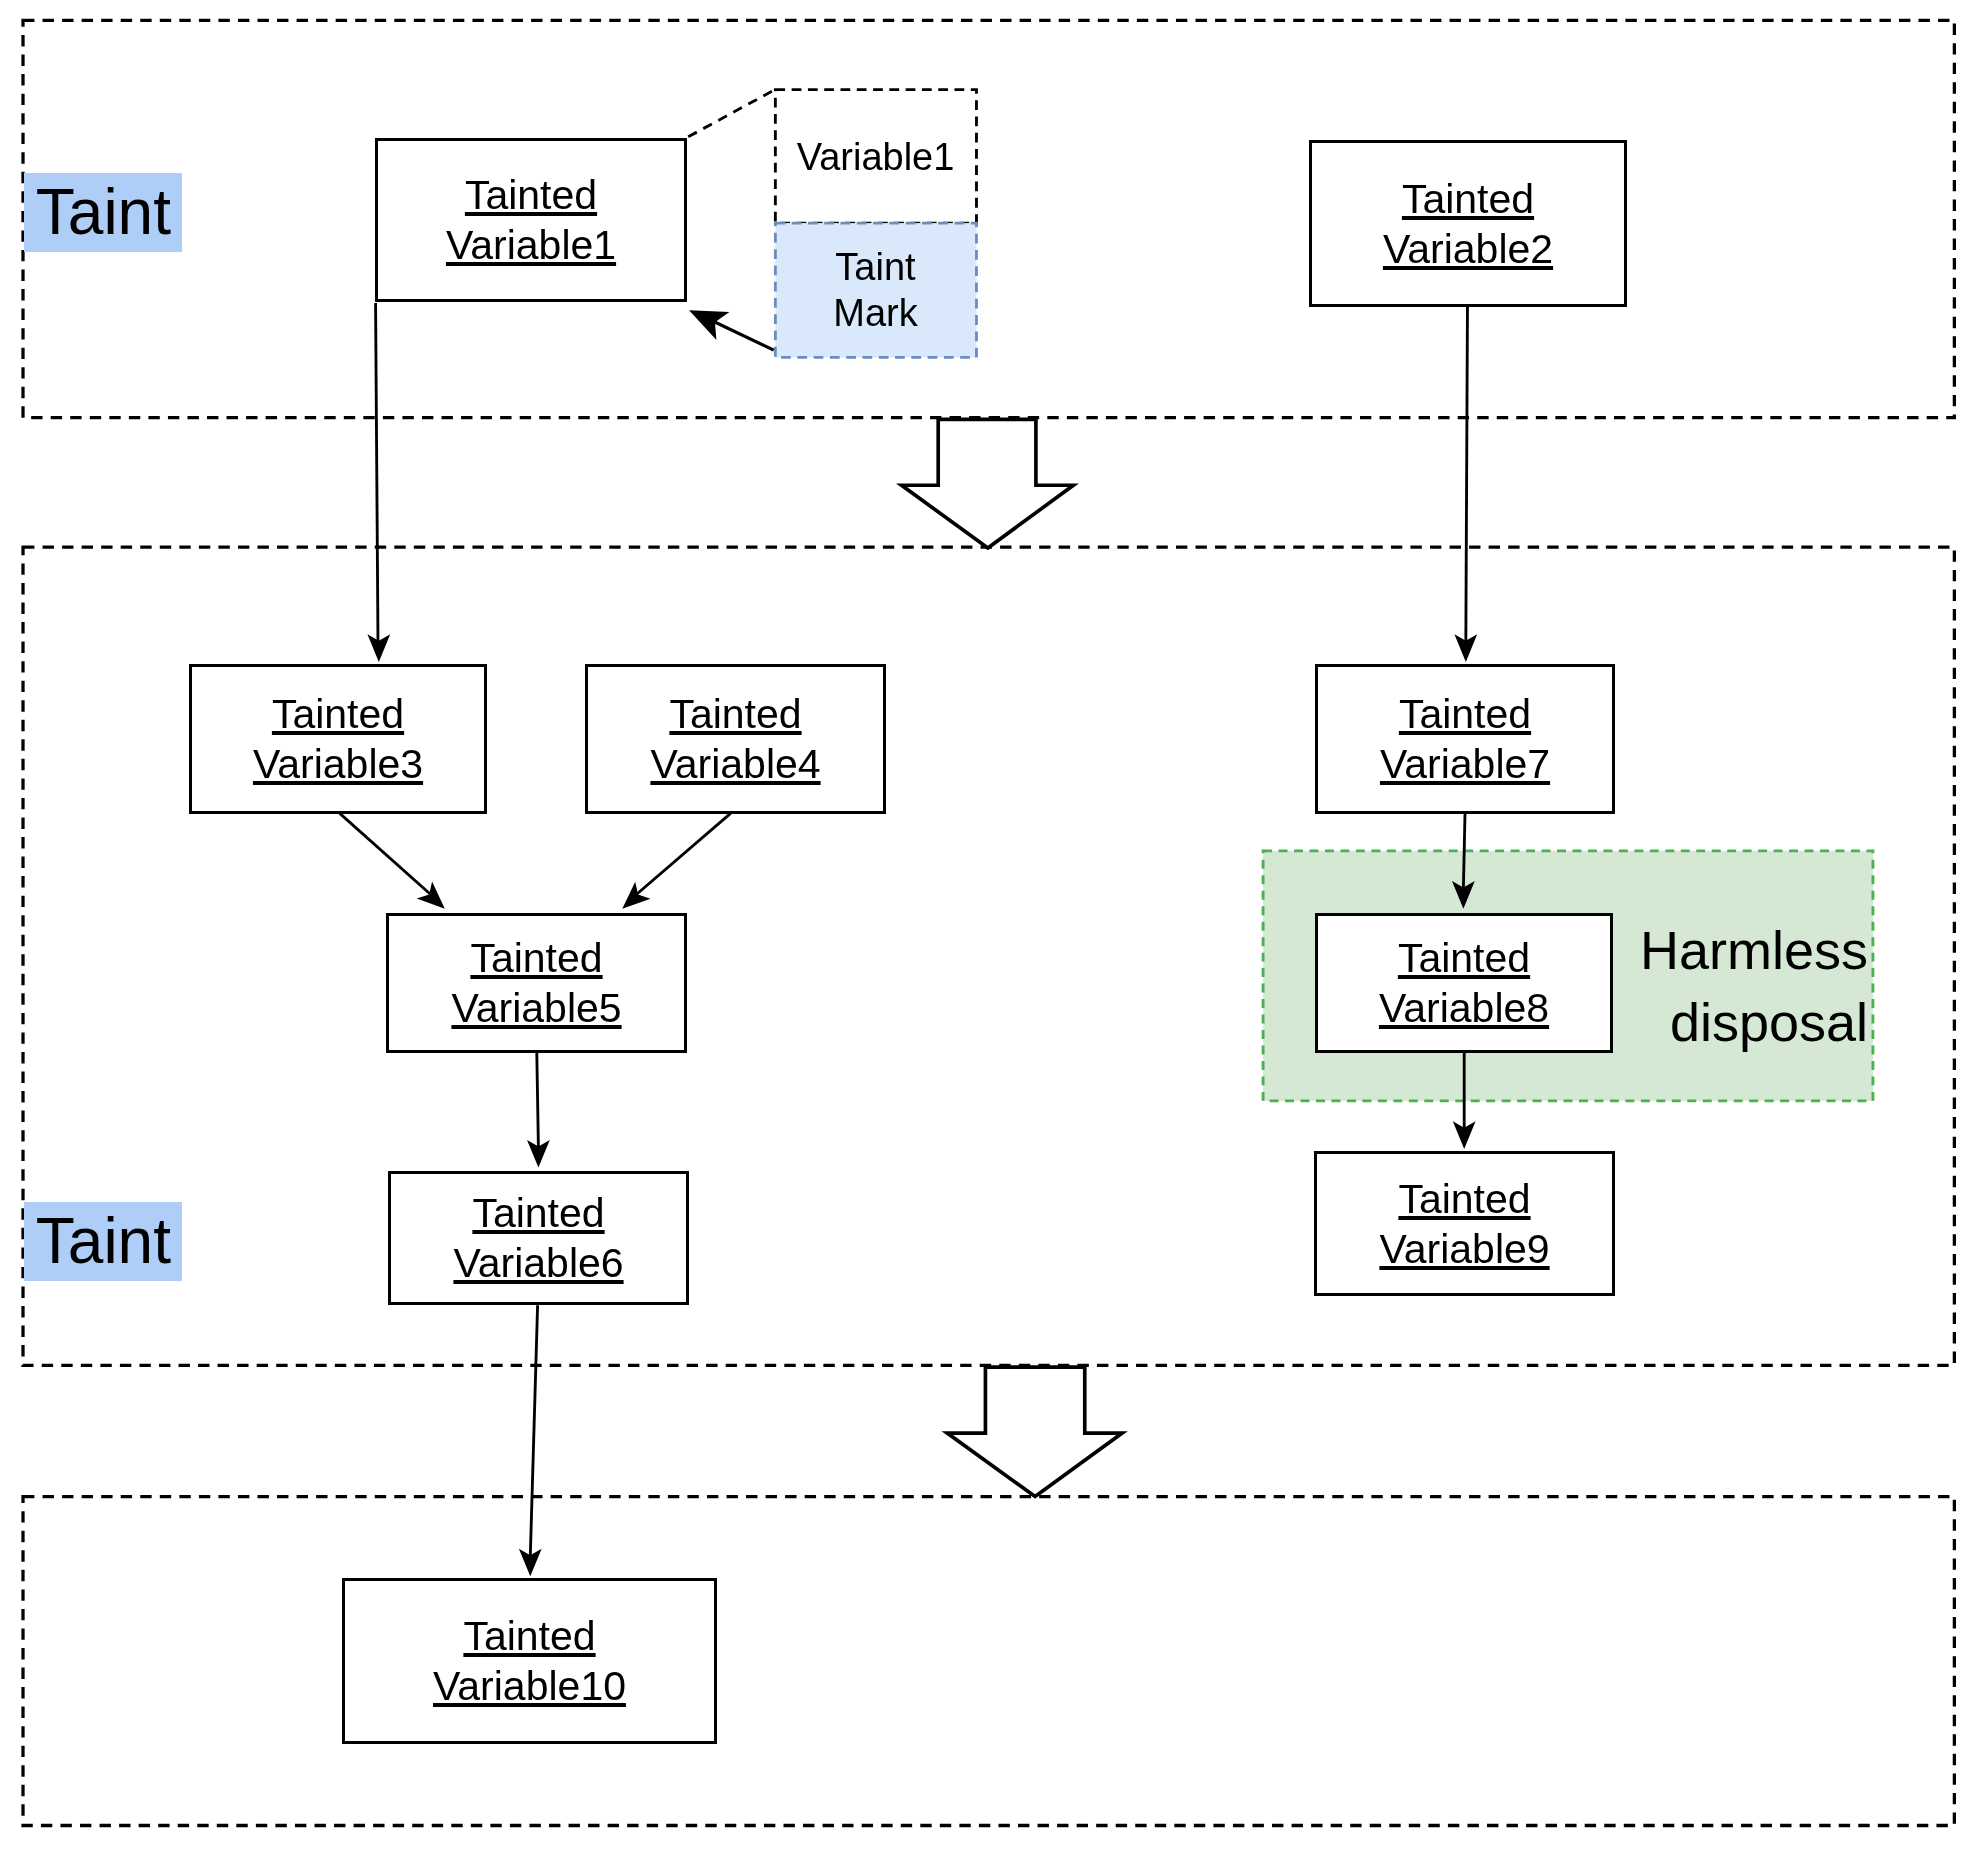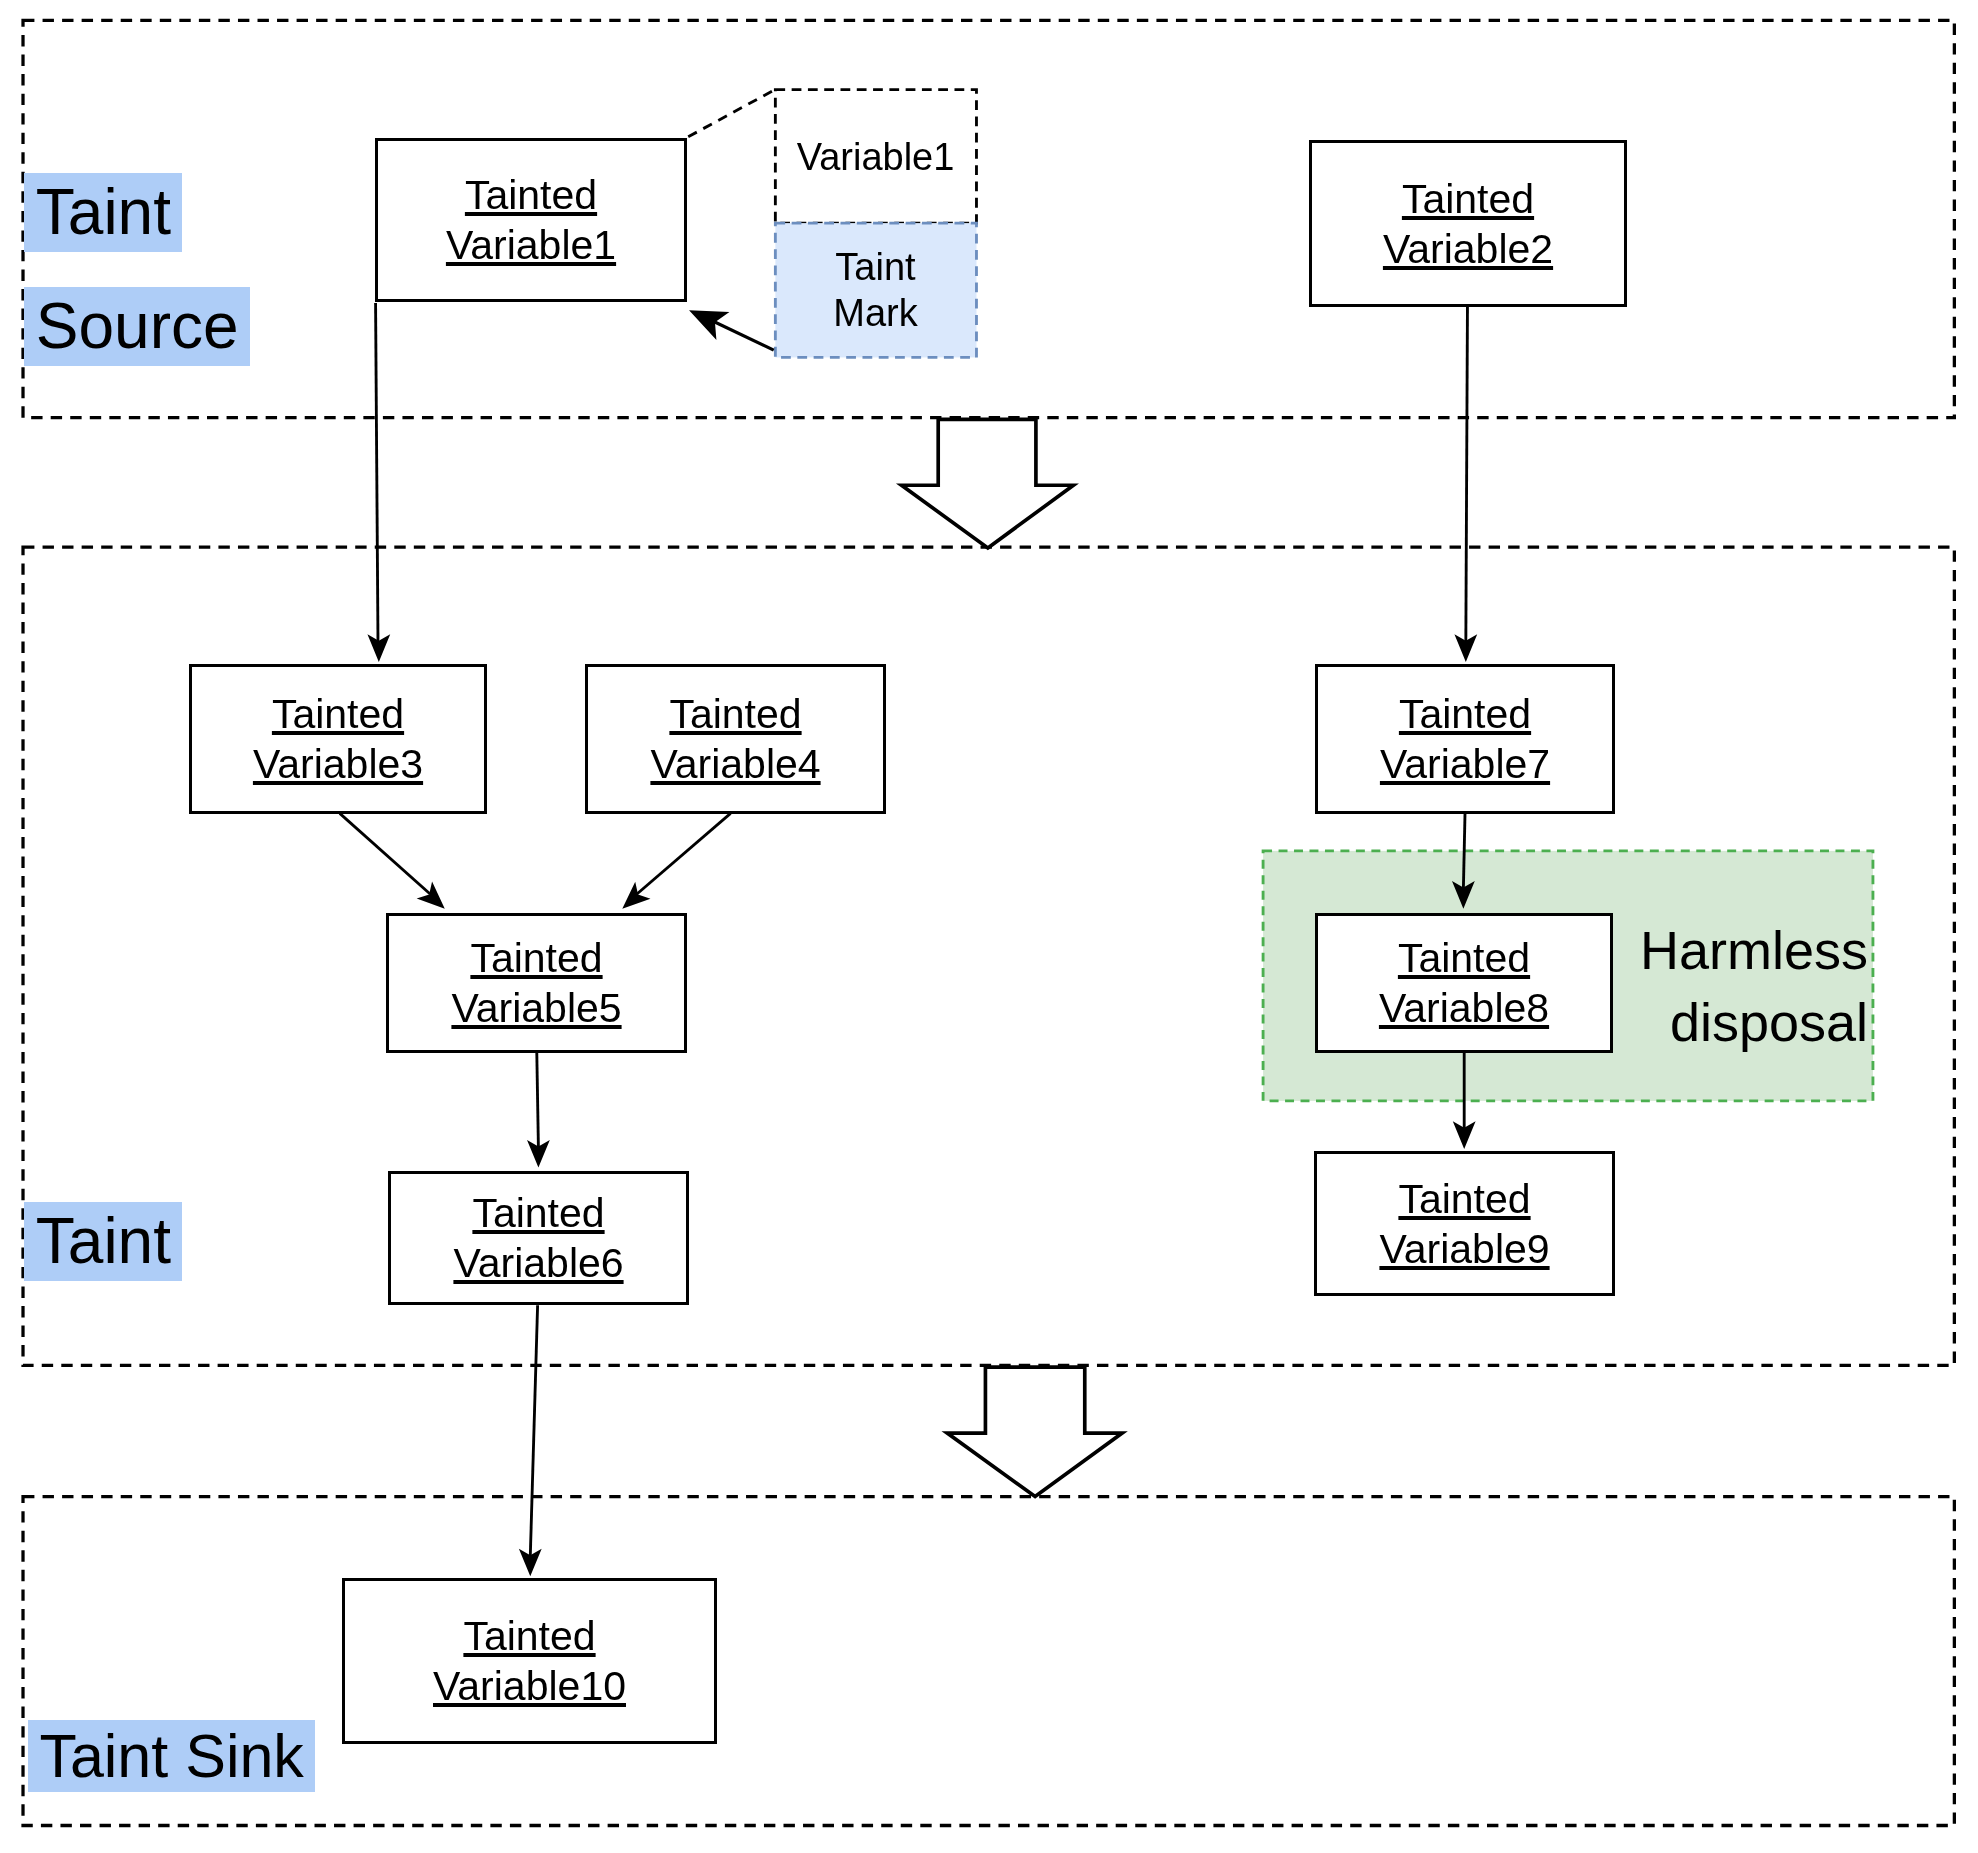--- a/index.html
+++ b/index.html
@@ -109,25 +109,23 @@
     <path d="M0 0 L-14 -34 L0 -26 L14 -34 Z" fill="#000000" transform="translate(1797 1116)"></path>
 
     <line x1="1798" y1="1293" x2="1798" y2="1388" stroke="#000000" stroke-width="3.5"></line>
     <path d="M0 0 L-14 -34 L0 -26 L14 -34 Z" fill="#000000" transform="translate(1798 1411)"></path>
 
     <polygon points="1152,515 1272,515 1272,596 1318,596 1213,673 1107,596 1152,596" fill="#ffffff" stroke="#000000" stroke-width="4.5"></polygon>
     <polygon points="1210,1679 1332,1679 1332,1760 1378,1760 1271,1838 1163,1760 1210,1760" fill="#ffffff" stroke="#000000" stroke-width="4.5"></polygon>
   </svg>
 
   <div class="seclabel" style="left: 24.4px; top: 173px; background-color: rgb(174, 205, 247);">Taint</div>
-  <div class="seclabel" style="left: 24.4px; top: 287px; background-color: rgb(174, 205, 247);">Source</div>
 
   <div class="seclabel" style="left: 24.4px; top: 1202px; background-color: rgb(174, 205, 247);">Taint</div>
 
-  <div class="seclabel small" style="left: 28px; top: 1720px; background-color: rgb(174, 205, 247);">Taint Sink</div>
 
   <div class="node" style="left:375px; top:138px; width:312px; height:164px;">Tainted
 Variable1</div>
   <div class="node" style="left:1309px; top:140px; width:318px; height:167px;">Tainted
 Variable2</div>
 
   <div class="callout-text" style="left:775px; top:90px; width:201px; height:134px;">Variable1</div>
   <div class="callout-text" style="left:775px; top:223px; width:201px; height:134px;">Taint
 Mark</div>
 

